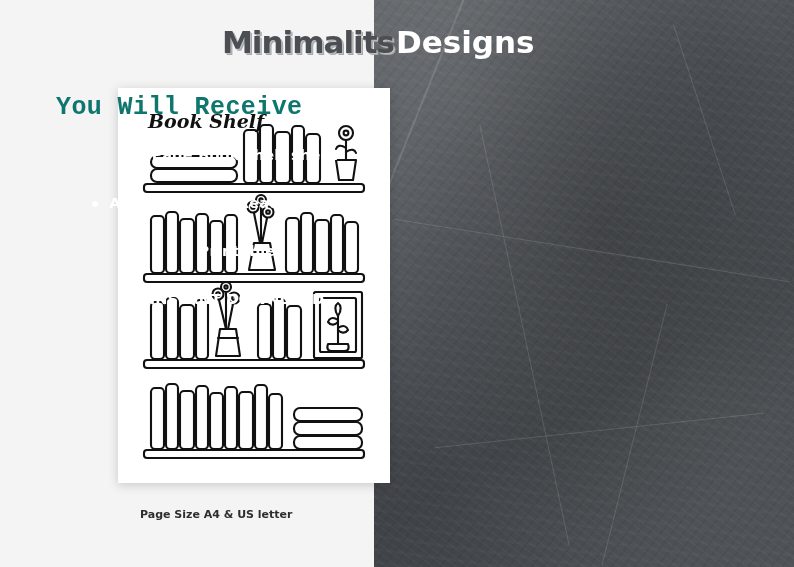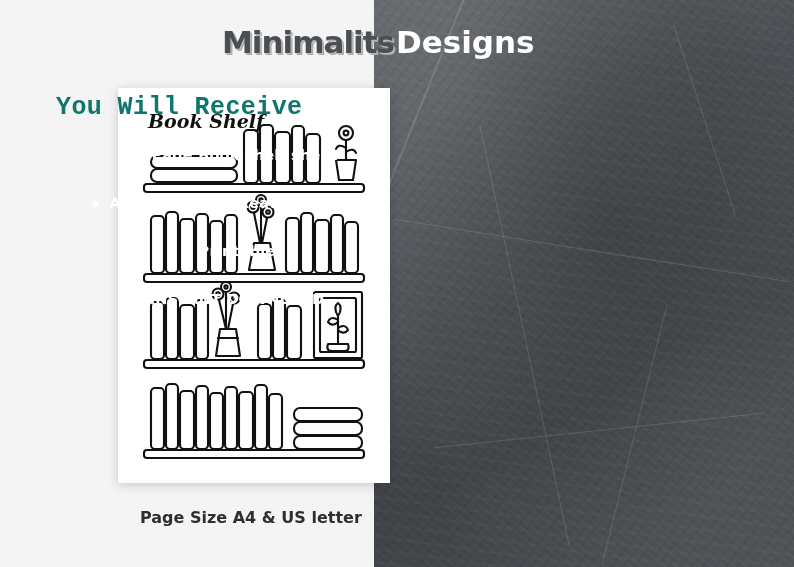--- a/index.html
+++ b/index.html
@@ -120,21 +120,21 @@
     color: #111;
   }
   .sheet svg { display: block; }
 
   .caption {
     position: absolute;
     left: 140px;
     top: 508px;
     font-family: "DejaVu Sans", sans-serif;
     font-weight: bold;
-    font-size: 16px;
+    font-size: 11px;
     color: #2e2e2e;
     z-index: 5;
   }
 
   
   .receive-title {
     position: absolute;
     left: 56px;
     top: 93px;
     font-family: Liberation Mono, monospace;

